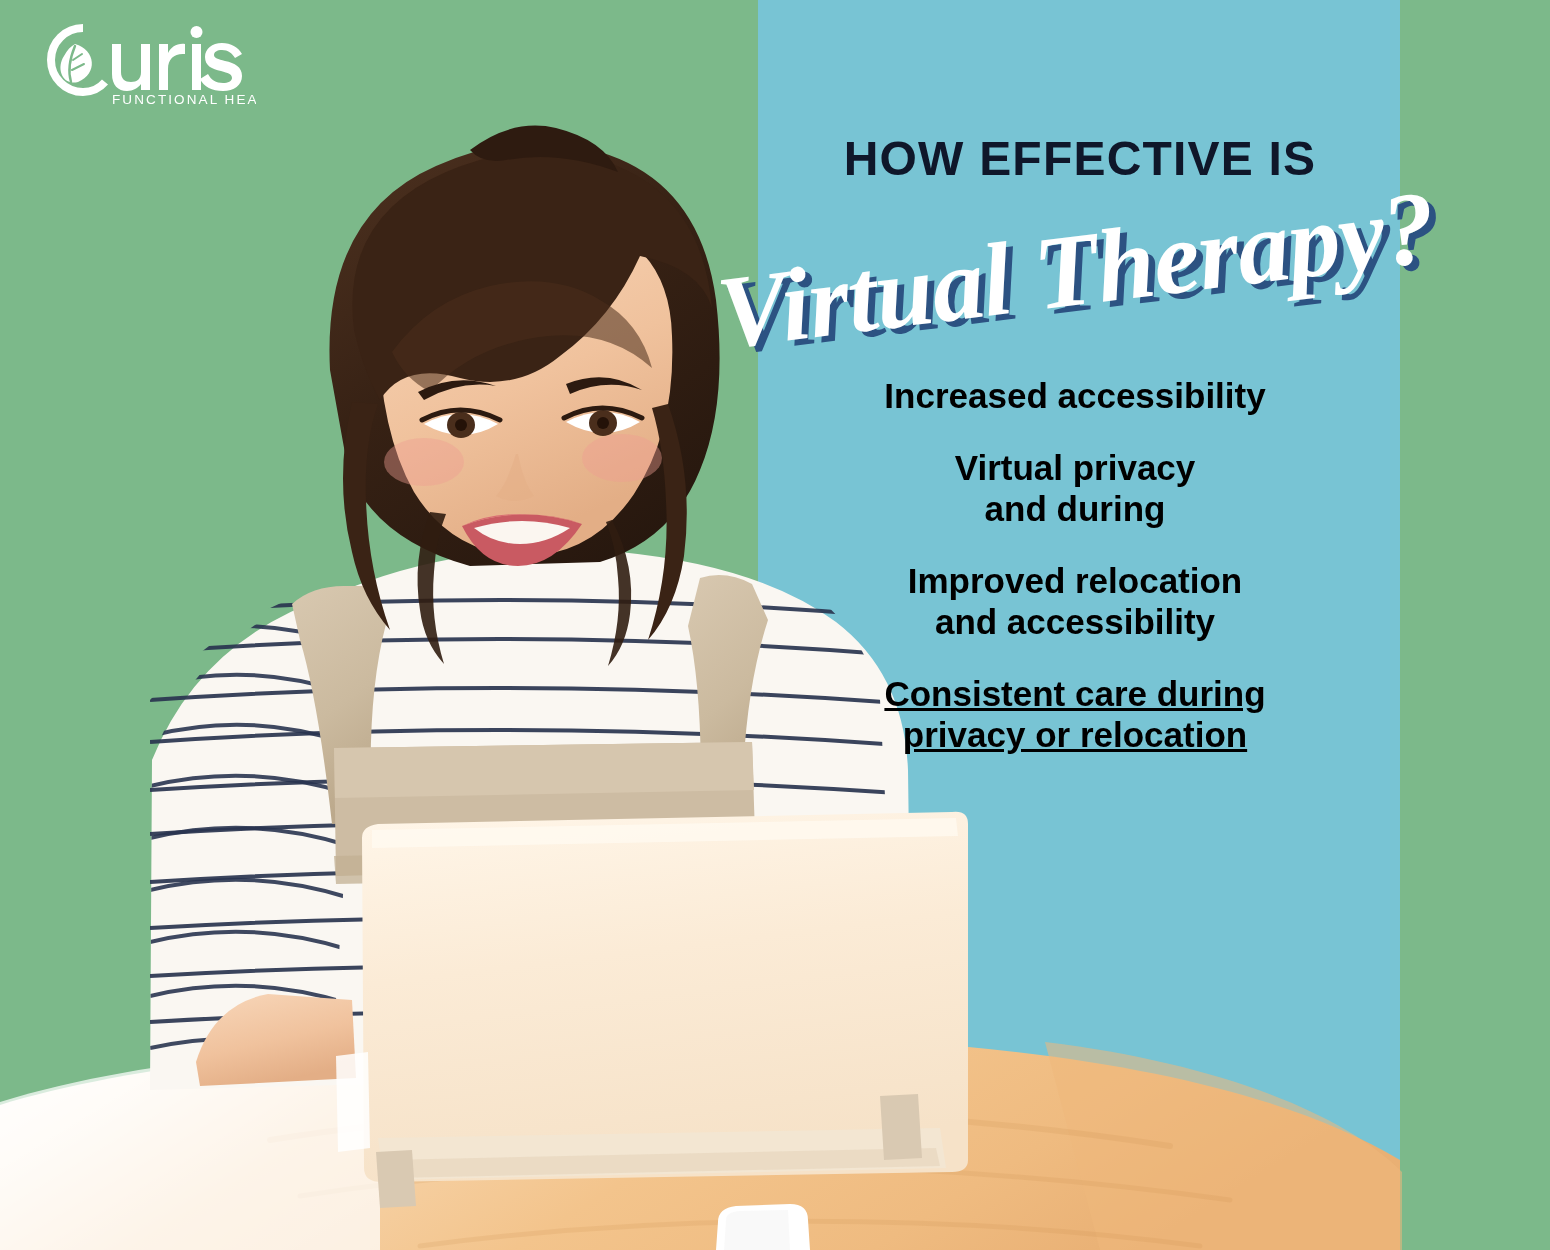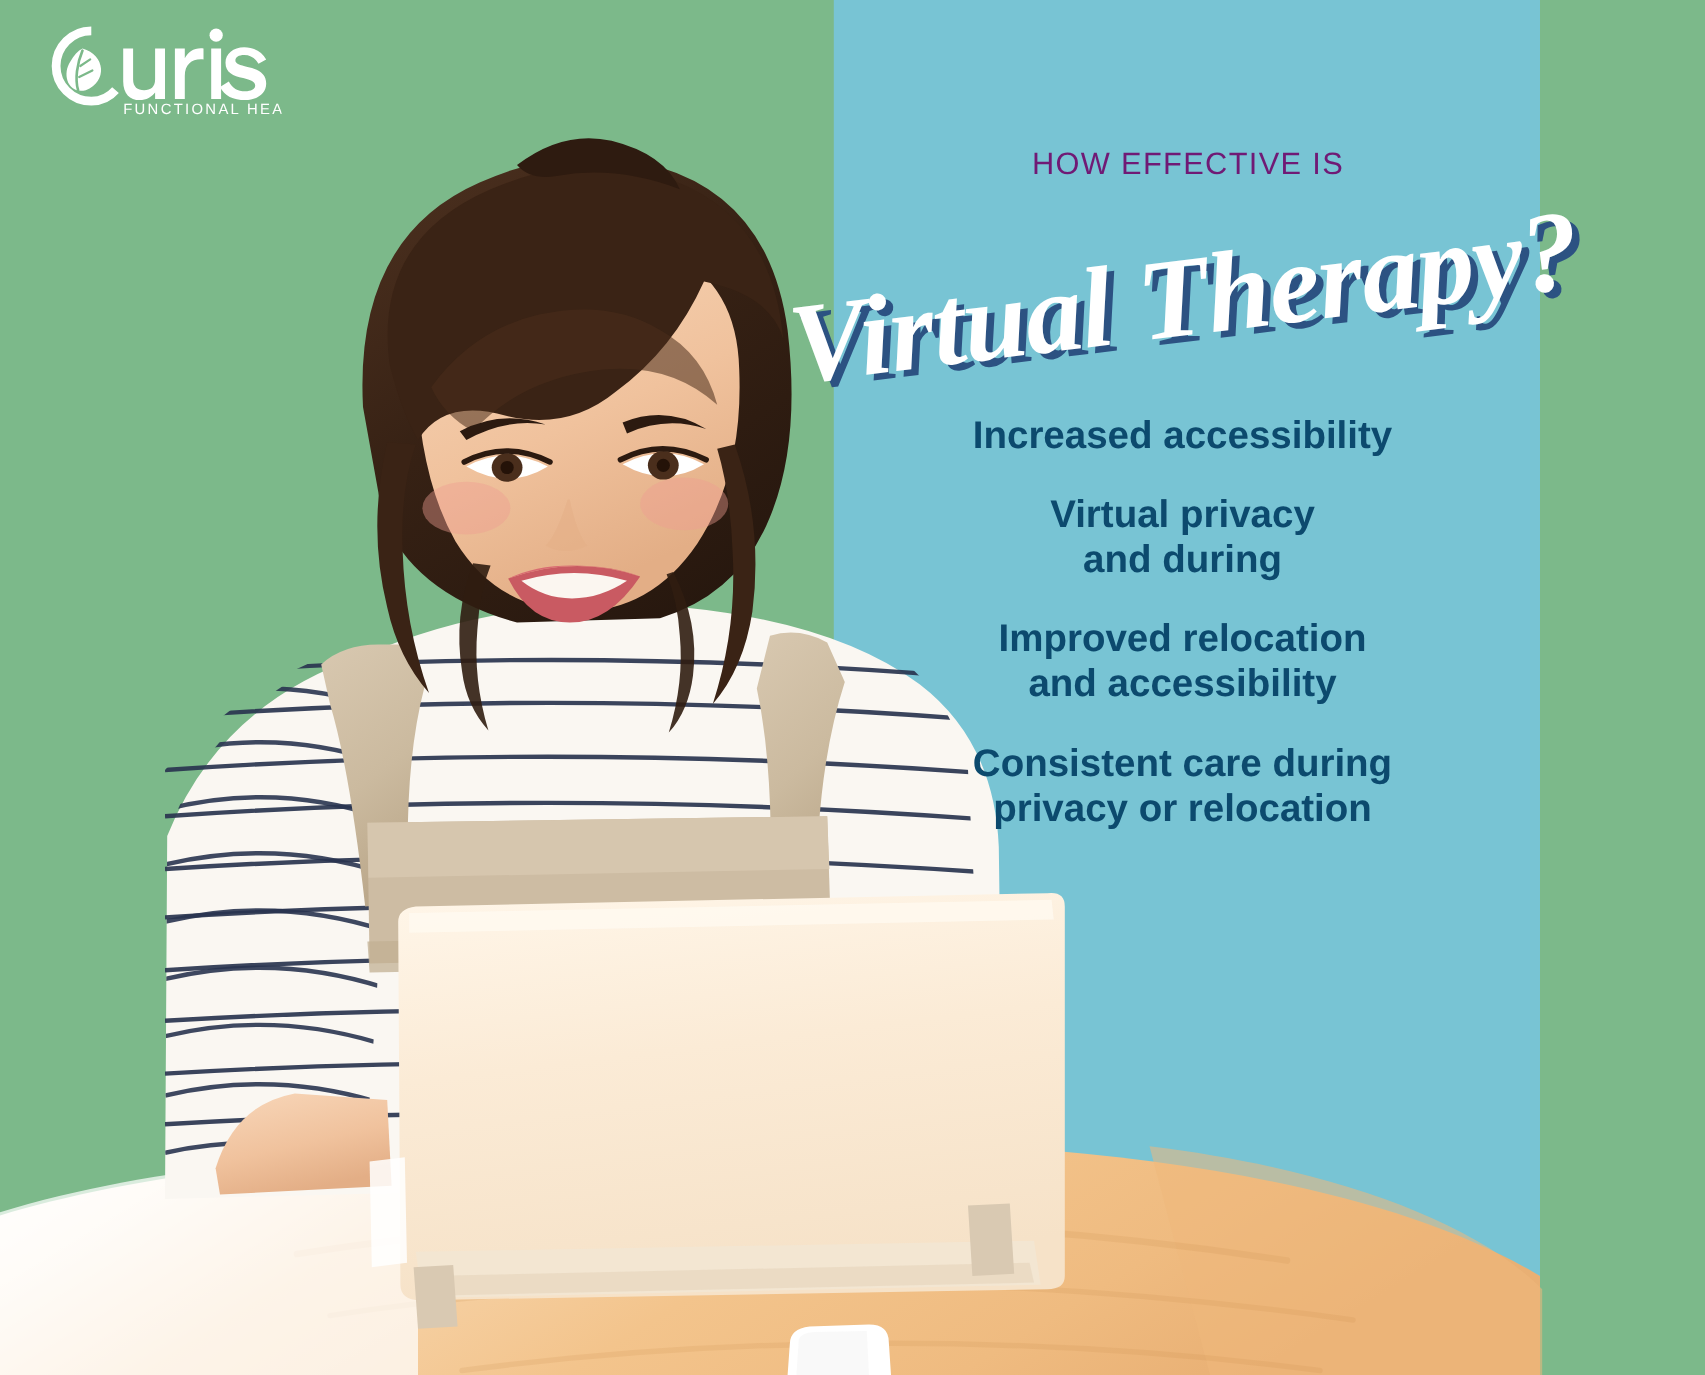--- a/index.html
+++ b/index.html
@@ -42,23 +42,23 @@
   }
   .logo svg { display: block; }
 
   
   .kicker {
     position: absolute;
     left: 760px;
     top: 134px;
     width: 640px;
     text-align: center;
-    color: #701a75;
-    font-weight: normal;
-    font-size: 28px;
+    color: #0f172a;
+    font-weight: bold;
+    font-size: 48px;
     letter-spacing: 1.2px;
     line-height: 1.05;
     z-index: 30;
   }
 
   .script-wrap {
     position: absolute;
     left: 700px;
     top: 196px;
     width: 800px;
@@ -77,28 +77,28 @@
   
   .benefits {
     position: absolute;
     left: 790px;
     top: 376px;
     width: 570px;
     text-align: center;
     z-index: 30;
   }
   .benefit {
-    color: #0c4a6e;
+    color: #000000;
     font-weight: bold;
     font-size: 35px;
     line-height: 1.17;
     margin-bottom: 31px;
     text-shadow: 0 0 1px rgba(0,0,0,0.02);
   }
-  .benefit:last-child { margin-bottom: 0; }
+  .benefit:last-child { margin-bottom: 0; text-decoration: underline; }
 
   
   .photo {
     position: absolute;
     left: 0;
     top: 0;
     width: 1550px;
     height: 1250px;
     z-index: 20;
     pointer-events: none;

